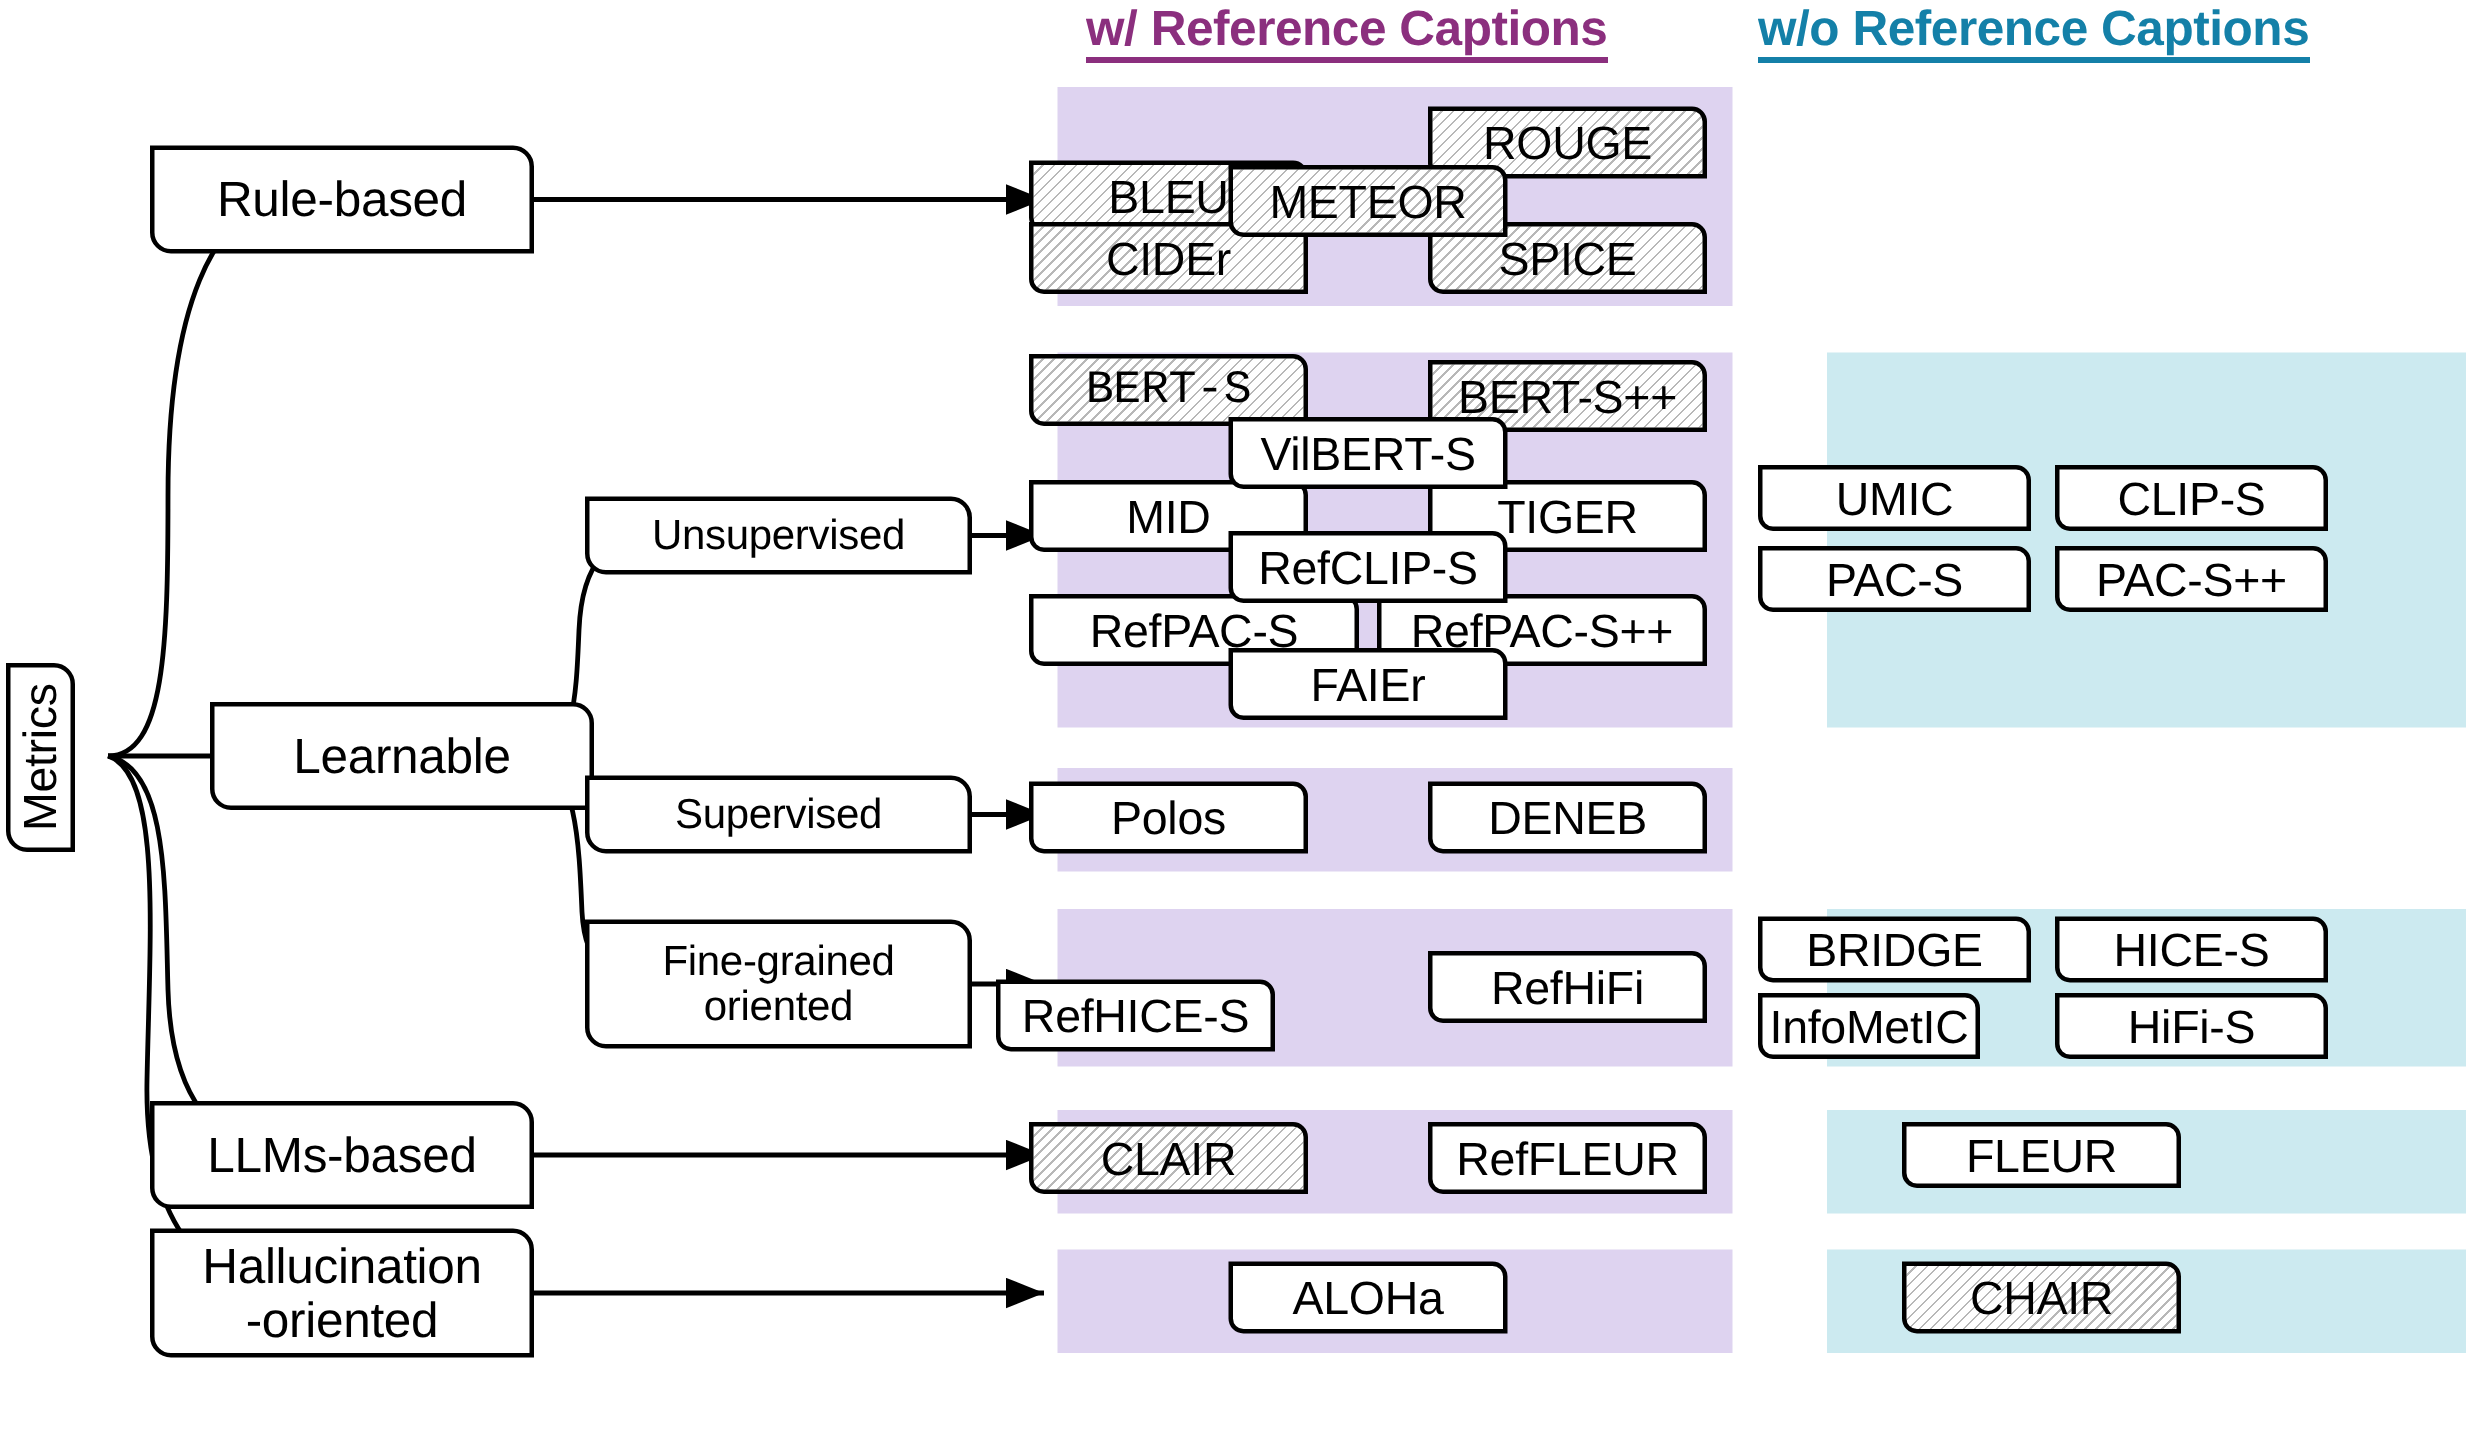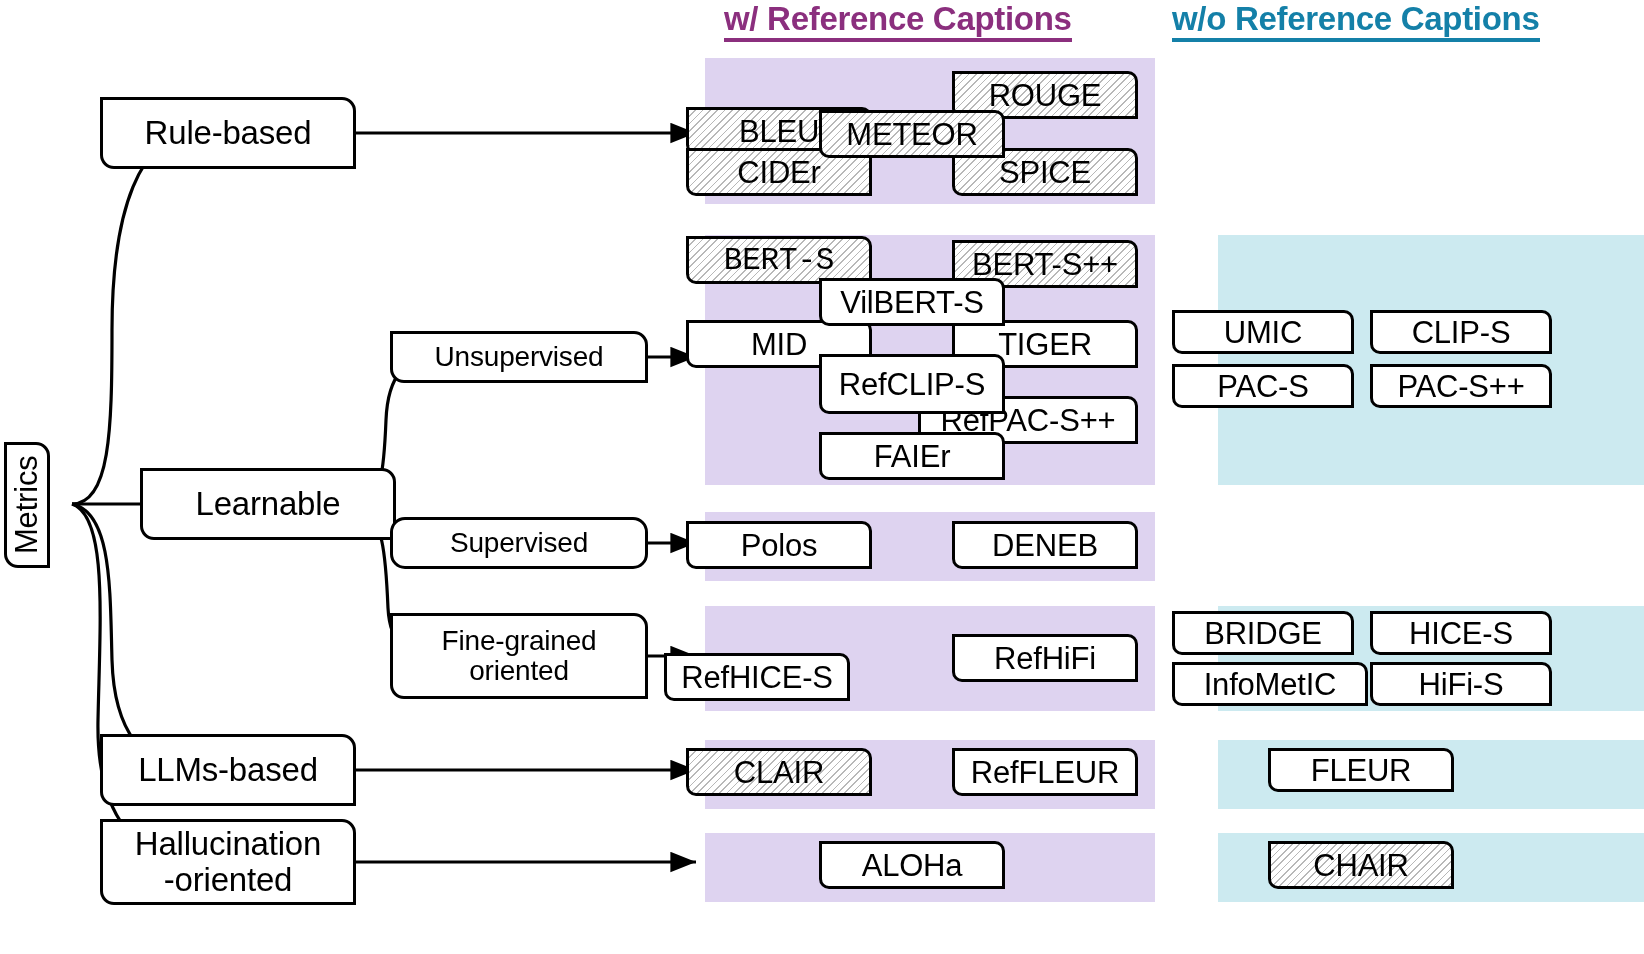--- a/index.html
+++ b/index.html
@@ -140,21 +140,21 @@
   </div>
 
   <div class="node" style="left:100px;top:468px;width:256px;height:72px;margin-left:40px;">
     <span>Learnable</span>
   </div>
 
   <div class="node small" style="left:390px;top:331px;width:258px;height:52px;">
     <span>Unsupervised</span>
   </div>
 
-  <div class="node small" style="left:390px;top:517px;width:258px;height:52px;border-radius:15px;">
+  <div class="node small" style="left:390px;top:517px;width:258px;height:52px;">
     <span>Supervised</span>
   </div>
 
   <div class="node small" style="left:390px;top:613px;width:258px;height:86px;flex-direction:column;">
     <span>Fine-grained</span>
     <span>oriented</span>
   </div>
 
   <div class="node" style="left:100px;top:734px;width:256px;height:72px;">
     <span>LLMs-based</span>
@@ -190,24 +190,27 @@
   <div class="chip" style="left:819px;top:278px;width:186px;height:48px;z-index:3;">
     <span>VilBERT-S</span>
     </div>
 
   <div class="chip" style="left:686px;top:320px;width:186px;height:48px;z-index:2;">
     <span>MID</span>
     </div>
   <div class="chip" style="left:952px;top:320px;width:186px;height:48px;z-index:2;">
     <span>TIGER</span>
     </div>
-  <div class="chip" style="left:819px;top:354px;width:186px;height:60px;z-index:3;">
+  <div class="chip" style="left:819px;top:354px;width:186px;height:48px;z-index:3;">
     <span>RefCLIP-S</span>
     </div>
 
+  <div class="chip" style="left:686px;top:396px;width:220px;height:48px;z-index:2;">
+    <span>RefPAC-S</span>
+    </div>
   <div class="chip" style="left:918px;top:396px;width:220px;height:48px;z-index:2;">
     <span>RefPAC-S++</span>
     </div>
   <div class="chip" style="left:819px;top:432px;width:186px;height:48px;z-index:3;">
     <span>FAIEr</span>
     </div>
 
   <div class="chip" style="left:1172px;top:310px;width:182px;height:44px;">
     <span>UMIC</span>
     </div>
@@ -234,21 +237,21 @@
   <div class="chip" style="left:952px;top:634px;width:186px;height:48px;">
     <span>RefHiFi</span>
     </div>
 
   <div class="chip" style="left:1172px;top:611px;width:182px;height:44px;">
     <span>BRIDGE</span>
     </div>
   <div class="chip" style="left:1370px;top:611px;width:182px;height:44px;">
     <span>HICE-S</span>
     </div>
-  <div class="chip" style="left:1172px;top:662px;width:196px;height:44px;">
+  <div class="chip" style="left:1172px;top:662px;width:148px;height:44px;">
     <span>InfoMetIC</span>
     </div>
   <div class="chip" style="left:1370px;top:662px;width:182px;height:44px;">
     <span>HiFi-S</span>
     </div>
 
   <div class="chip hatched" style="left:686px;top:748px;width:186px;height:48px;">
     <span>CLAIR</span>
     </div>
   <div class="chip" style="left:952px;top:748px;width:186px;height:48px;">

